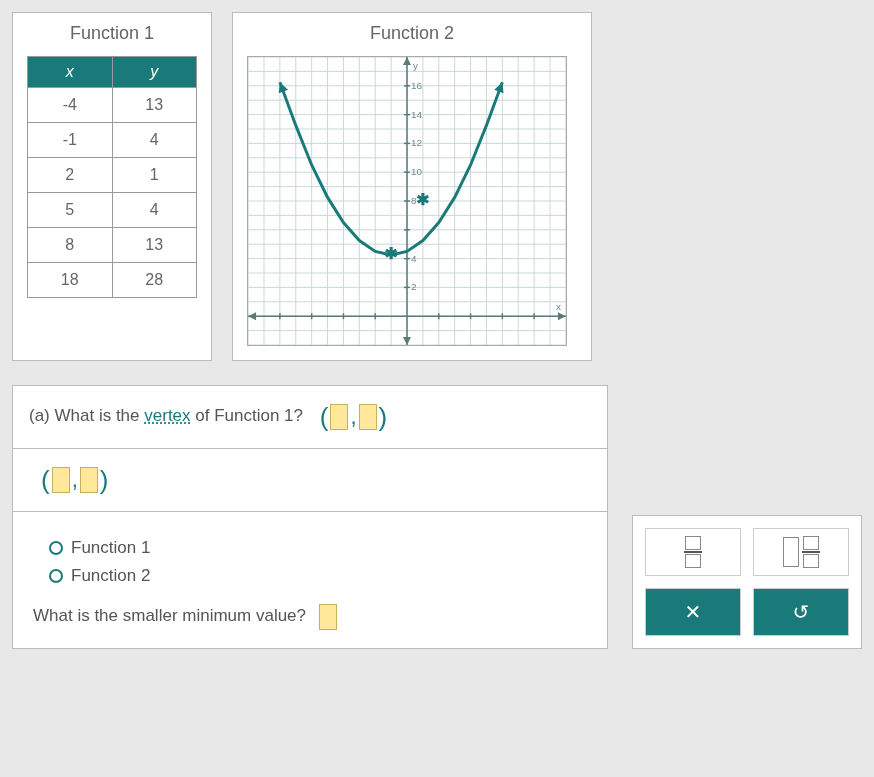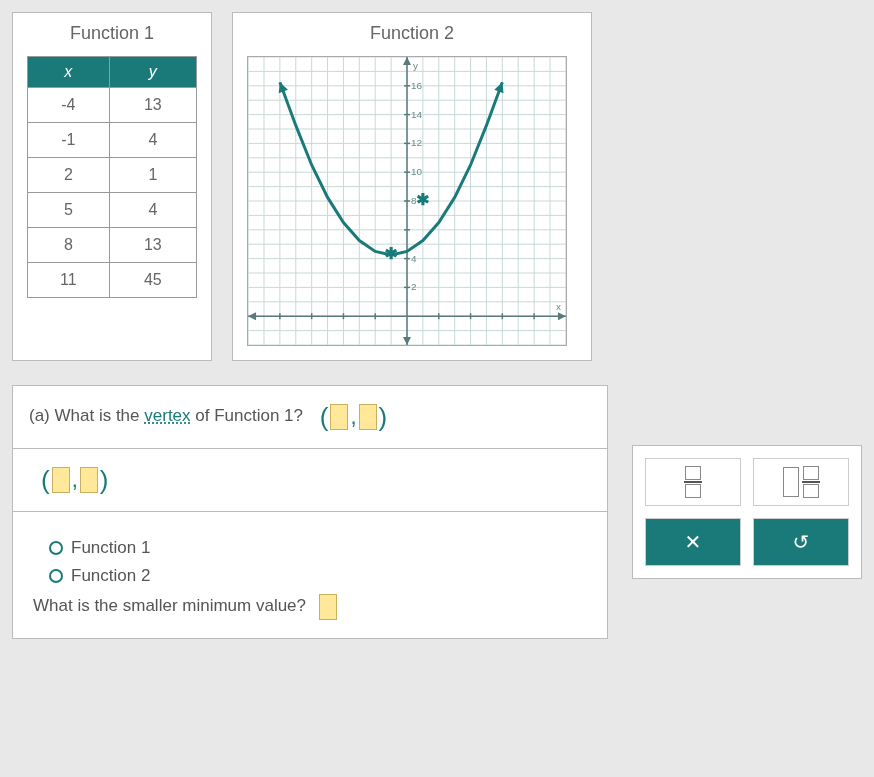--- a/index.html
+++ b/index.html
@@ -52,40 +52,40 @@
     height: 290px;
     position: relative;
   }
   svg.graph { width: 100%; height: 100%; display:block; }
   .grid-line { stroke: #c8d8d8; stroke-width: 1; }
   .axis-line { stroke: #5a7a7a; stroke-width: 1.5; }
   .curve { stroke: #1a7a7a; stroke-width: 3; fill: none; }
   .tick-label { fill: #6a8a8a; font-size: 10px; }
   .arrow { fill: #5a7a7a; }
   
-  .bottom-row { display:flex; gap: 24px; align-items:center;}
+  .bottom-row { display:flex; gap: 24px; align-items:flex-end;}
   .questions { flex: 1; max-width: 600px; border:1px solid #bbb; background:#fff;}
   .qbox { border-bottom:1px solid #bbb; padding: 18px 16px; color:#555; font-size:17px;}
   .qbox:last-child { border-bottom:none;}
   .vertex-link { color: #1a7a7a; text-decoration: underline dotted; }
   .coord-input {
     display: inline-flex; align-items:center; gap:2px;
     color:#1a7a7a; font-size:22px; margin-left:12px; vertical-align:middle;
   }
   .num-box {
     display:inline-block; width:18px; height:26px;
     background:#ffe89a; border:1px solid #c9b060;
   }
   .paren { font-size:26px; color:#1a7a7a; line-height:1;}
   .radio-row { display:flex; align-items:center; gap:8px; margin:8px 0 4px 20px; color:#555;}
   .radio {
     width:14px; height:14px; border:2px solid #1a7a7a; border-radius:50%;
     display:inline-block;
   }
-  .sub-q { margin-top:8px; margin-left:4px;}
+  .sub-q { margin-top:18px; margin-left:4px;}
   
   .toolbar {
     background:#fff; border:1px solid #bbb; padding:12px; width:230px;
     display:flex; flex-wrap:wrap; gap:12px;
   }
   .tool-btn {
     flex:1 1 calc(50% - 6px); min-width:90px; height:48px;
     background:#fff; border:1px solid #ccc;
     display:flex; align-items:center; justify-content:center;
     font-size:20px; color:#555; cursor:pointer;
@@ -126,22 +126,22 @@
           </tr>
           <tr>
             <td>5</td>
             <td>4</td>
           </tr>
           <tr>
             <td>8</td>
             <td>13</td>
           </tr>
           <tr>
-            <td>11</td>
-            <td>45</td>
+            <td>18</td>
+            <td>28</td>
           </tr>
         </tbody>
     </table>
   </div>
 
   <div class="panel f2">
     <div class="panel-title">Function 2</div>
     <div class="graph-wrap">
       <svg class="graph" viewBox="0 0 320 290">
           <line x1="0" y1="0" x2="0" y2="290" class="grid-line"></line>

